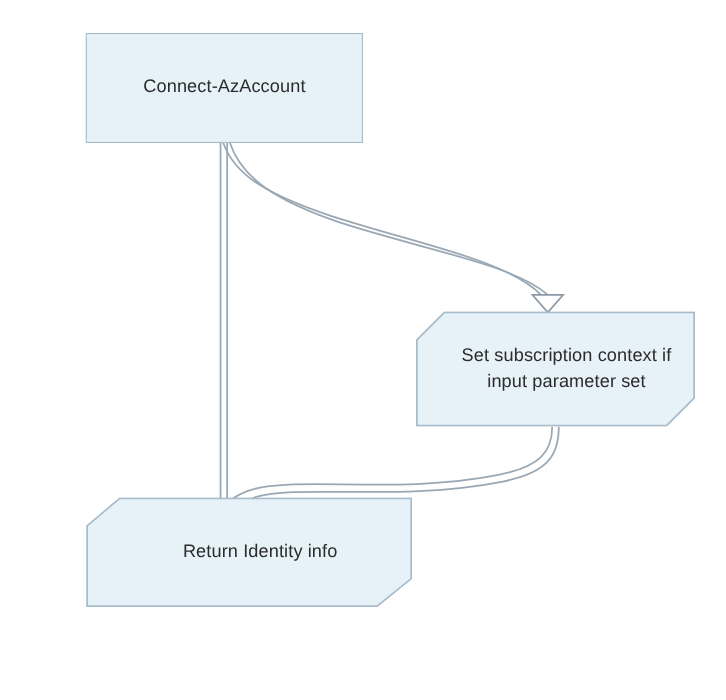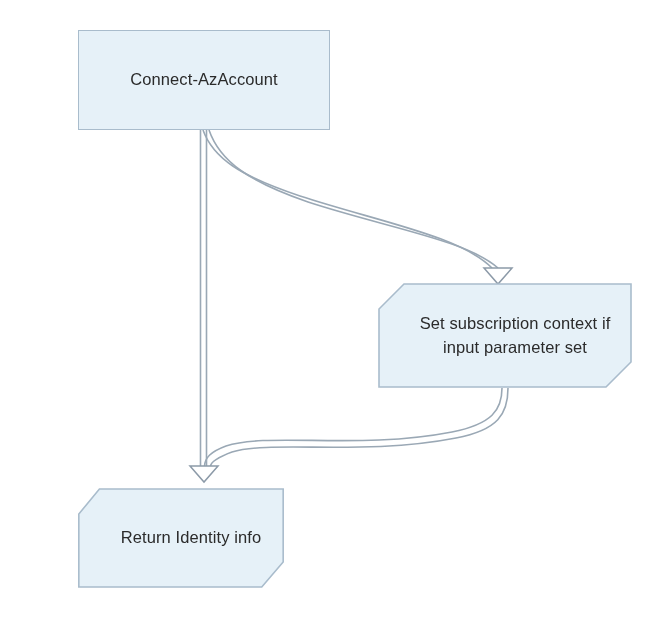--- a/index.html
+++ b/index.html
@@ -109,20 +109,20 @@
   </div>
 
   <div class="node node-chamfer" style="left:378px; top:283px; width:254px; height:105px;">
     <svg class="chamfer-shape" viewBox="0 0 254 105" preserveAspectRatio="none">
       <polygon points="26,1 253,1 253,79 228,104 1,104 1,26" fill="#e6f1f8" stroke="#a9bccc" stroke-width="1.6" vector-effect="non-scaling-stroke"></polygon>
     </svg>
     <span class="node-label">Set subscription context if
 input parameter set</span>
   </div>
 
-  <div class="node node-chamfer" style="left:78px; top:488px; width:206px; height:100px;">
+  <div class="node node-chamfer" style="left:78px; top:452px; width:297px; height:100px;">
     <svg class="chamfer-shape" viewBox="0 0 250 100" preserveAspectRatio="none">
       <polygon points="26,1 249,1 249,74 223,99 1,99 1,26" fill="#e6f1f8" stroke="#a9bccc" stroke-width="1.6" vector-effect="non-scaling-stroke"></polygon>
     </svg>
     <span class="node-label">Return Identity info</span>
   </div>
 
 </div>
 
 </body></html>

